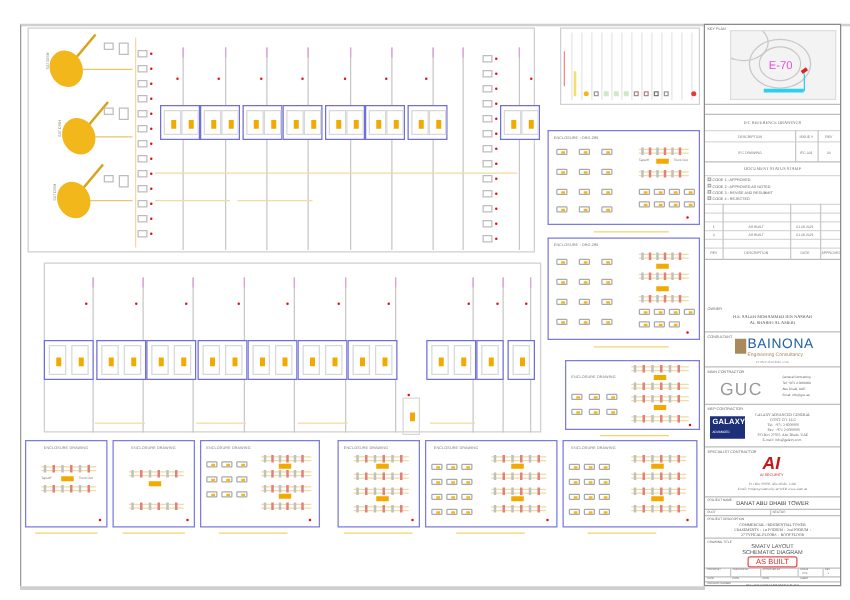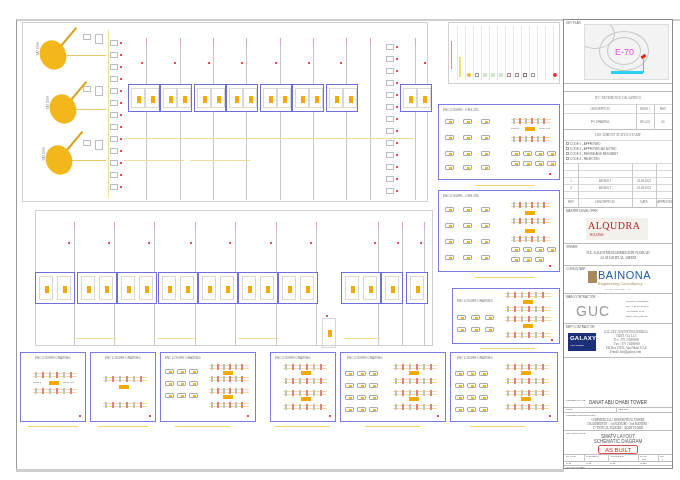--- a/index.html
+++ b/index.html
@@ -1019,27 +1019,20 @@
     <div class="hl" style="top:68px;"></div>
     <div class="tb-cell" style="left:0; width:14px; top:70px;">REV</div>
     <div class="tb-cell" style="left:14px; width:54px; top:70px;">DESCRIPTION</div>
     <div class="tb-cell" style="left:68px; width:24px; top:70px;">DATE</div>
     <div class="tb-cell" style="left:92px; width:18px; top:70px;">APPROVED</div>
     <div class="vline" style="left:14px; top:33px; height:45px;"></div>
     <div class="vline" style="left:68px; top:33px; height:45px;"></div>
     <div class="vline" style="left:92px; top:33px; height:45px;"></div>
   </div>
 
-  <div class="tb-row" style="top:188px; height:36px;">
-    <div class="tb-label">MASTER DEVELOPER</div>
-    <div class="logo-alqudra" style="top:10px;">
-      <div class="txt">ALQUDRA</div>
-      <div class="sub">HOLDING</div>
-    </div>
-  </div>
 
   <div class="tb-row" style="top:224px; height:22px;">
     <div class="tb-label">OWNER</div>
     <div class="tb-center" style="top:7px; font-size:3.5px;">H.E. SALEH MOHAMMED BIN NASRAH</div>
     <div class="tb-center" style="top:12px; font-size:3.5px;">AL SHARIFI AL AMERI</div>
   </div>
 
   <div class="tb-row logo-bainona" style="top:246px; height:28px;">
     <div class="tb-label">CONSULTANT</div>
     <div class="mark"></div>
@@ -1064,20 +1057,27 @@
       <div class="g2">ADVANCED</div>
     </div>
     <div class="tb-label" style="left:40px; top:6px; font-family:'Liberation Serif',serif;">GALAXY ADVANCED GENERAL</div>
     <div class="tb-label" style="left:52px; top:10px; font-family:'Liberation Serif',serif;">CONT. CO. LLC</div>
     <div class="tb-label" style="left:50px; top:14px; font-family:'Liberation Serif',serif;">Tel: +971 2 6000000</div>
     <div class="tb-label" style="left:50px; top:18px; font-family:'Liberation Serif',serif;">Fax: +971 2 6000000</div>
     <div class="tb-label" style="left:42px; top:22px; font-family:'Liberation Serif',serif;">P.O.Box 27035, Abu Dhabi, UAE</div>
     <div class="tb-label" style="left:46px; top:26px; font-family:'Liberation Serif',serif;">E-mail: info@galaxy.com</div>
   </div>
 
+  <div class="tb-row" style="top:338px; height:40px;">
+    <div class="tb-label">SPECIALIST CONTRACTOR</div>
+    <div class="ai-logo">AI</div>
+    <div class="ai-logo-sub">AI SECURITY</div>
+    <div class="tb-center tb-small" style="top:28px; font-size:2.8px;">P.O.Box 00000, Abu Dhabi, UAE</div>
+    <div class="tb-center tb-small" style="top:32px; font-size:2.8px;">Email: Project@aisecurity.ae WEB www.aisec.ae</div>
+  </div>
 
   <div class="tb-row" style="top:378px; height:10px;">
     <div class="tb-label" style="font-size:2.5px;">PROJECT NAME</div>
     <div class="tb-center" style="top:2px; font-size:4.5px; font-family:'Liberation Sans',sans-serif; color:#444;">DANAT ABU DHABI TOWER</div>
   </div>
   <div class="tb-row" style="top:388px; height:5px;">
     <div class="tb-label" style="font-size:2.5px; top:0;">PLOT</div>
     <div class="tb-label" style="left:54px; font-size:2.5px; top:0;">SECTOR</div>
     <div class="vline" style="left:52px; top:0; height:5px;"></div>
   </div>

